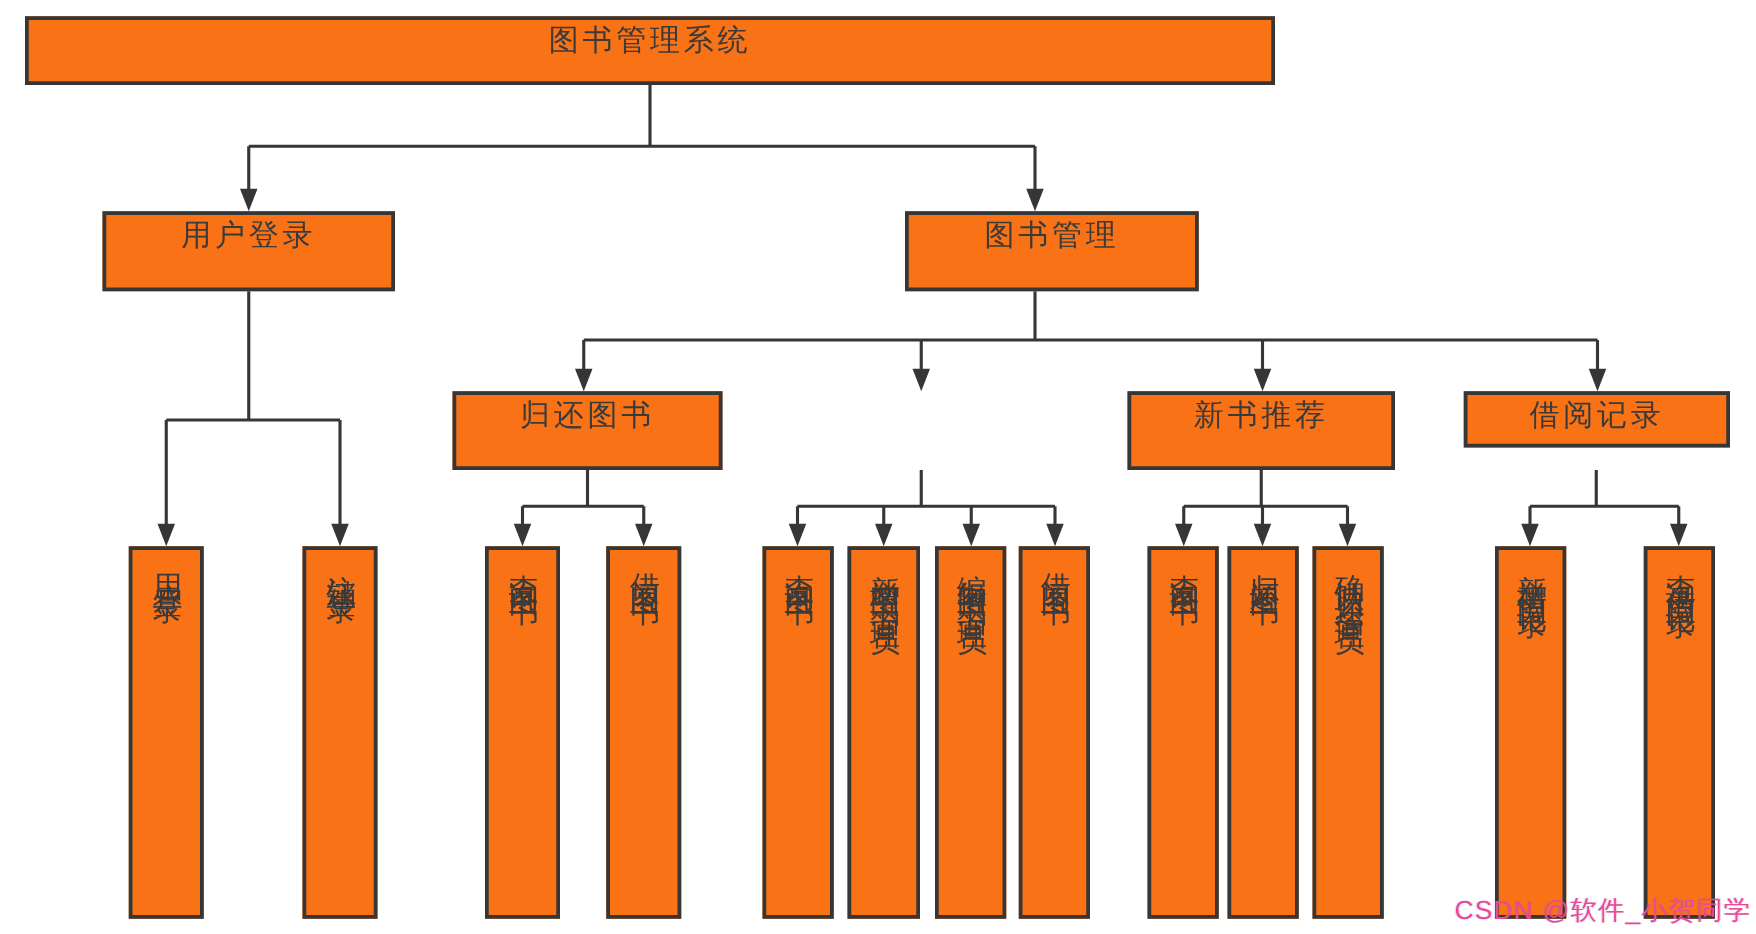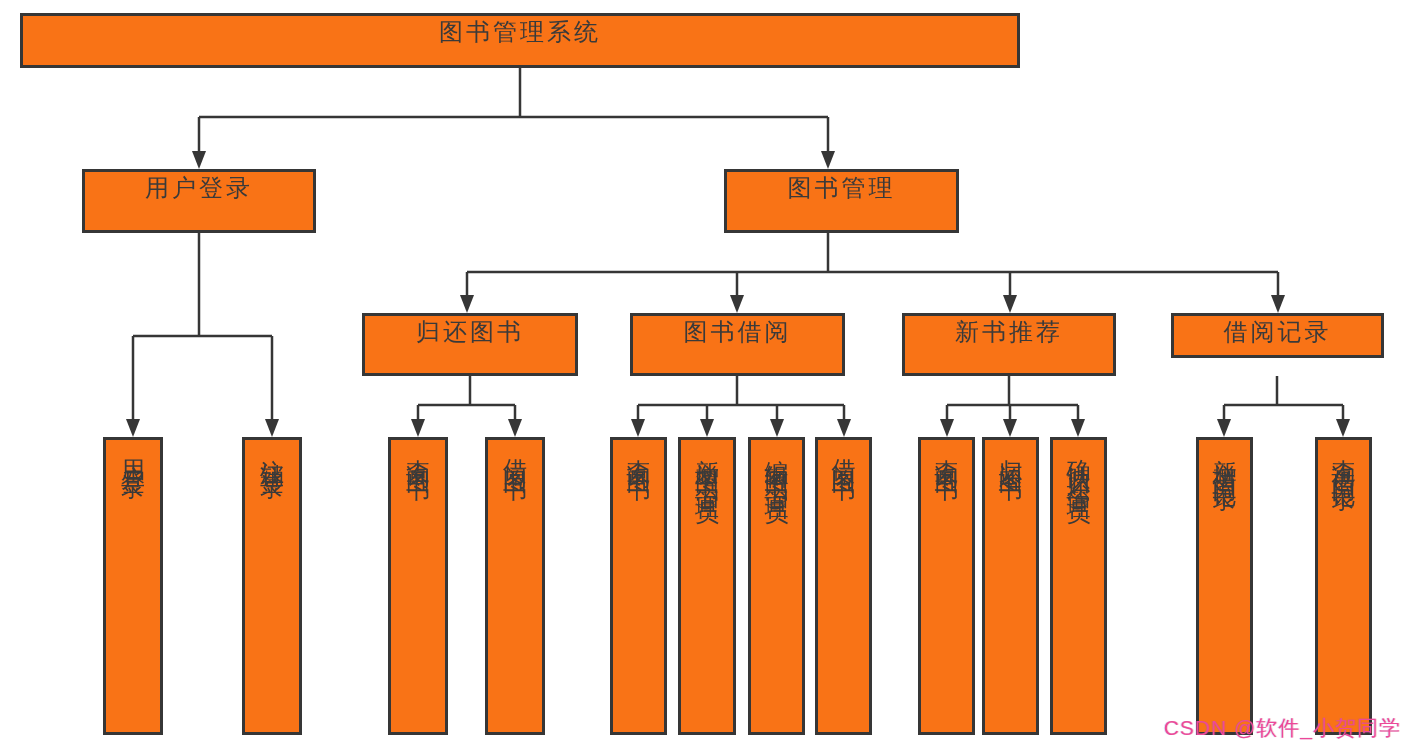--- a/index.html
+++ b/index.html
@@ -102,23 +102,20 @@
   <div class="box" style="left:82px;top:169px;width:234px;height:64px">
     <span>用户登录</span>
   </div>
   <div class="box" style="left:724px;top:169px;width:235px;height:64px">
     <span>图书管理</span>
   </div>
 
   <div class="box" style="left:362px;top:313px;width:216px;height:63px">
     <span>归还图书</span>
   </div>
-  <div class="box" style="left:630px;top:313px;width:215px;height:63px">
-    <span>图书借阅</span>
-  </div>
   <div class="box" style="left:902px;top:313px;width:214px;height:63px">
     <span>新书推荐</span>
   </div>
   <div class="box" style="left:1171px;top:313px;width:213px;height:45px">
     <span>借阅记录</span>
   </div>
 
   <div class="box leaf" style="left:103px;top:437px;width:60px;height:298px">
     <span>用户登录</span>
   </div>

